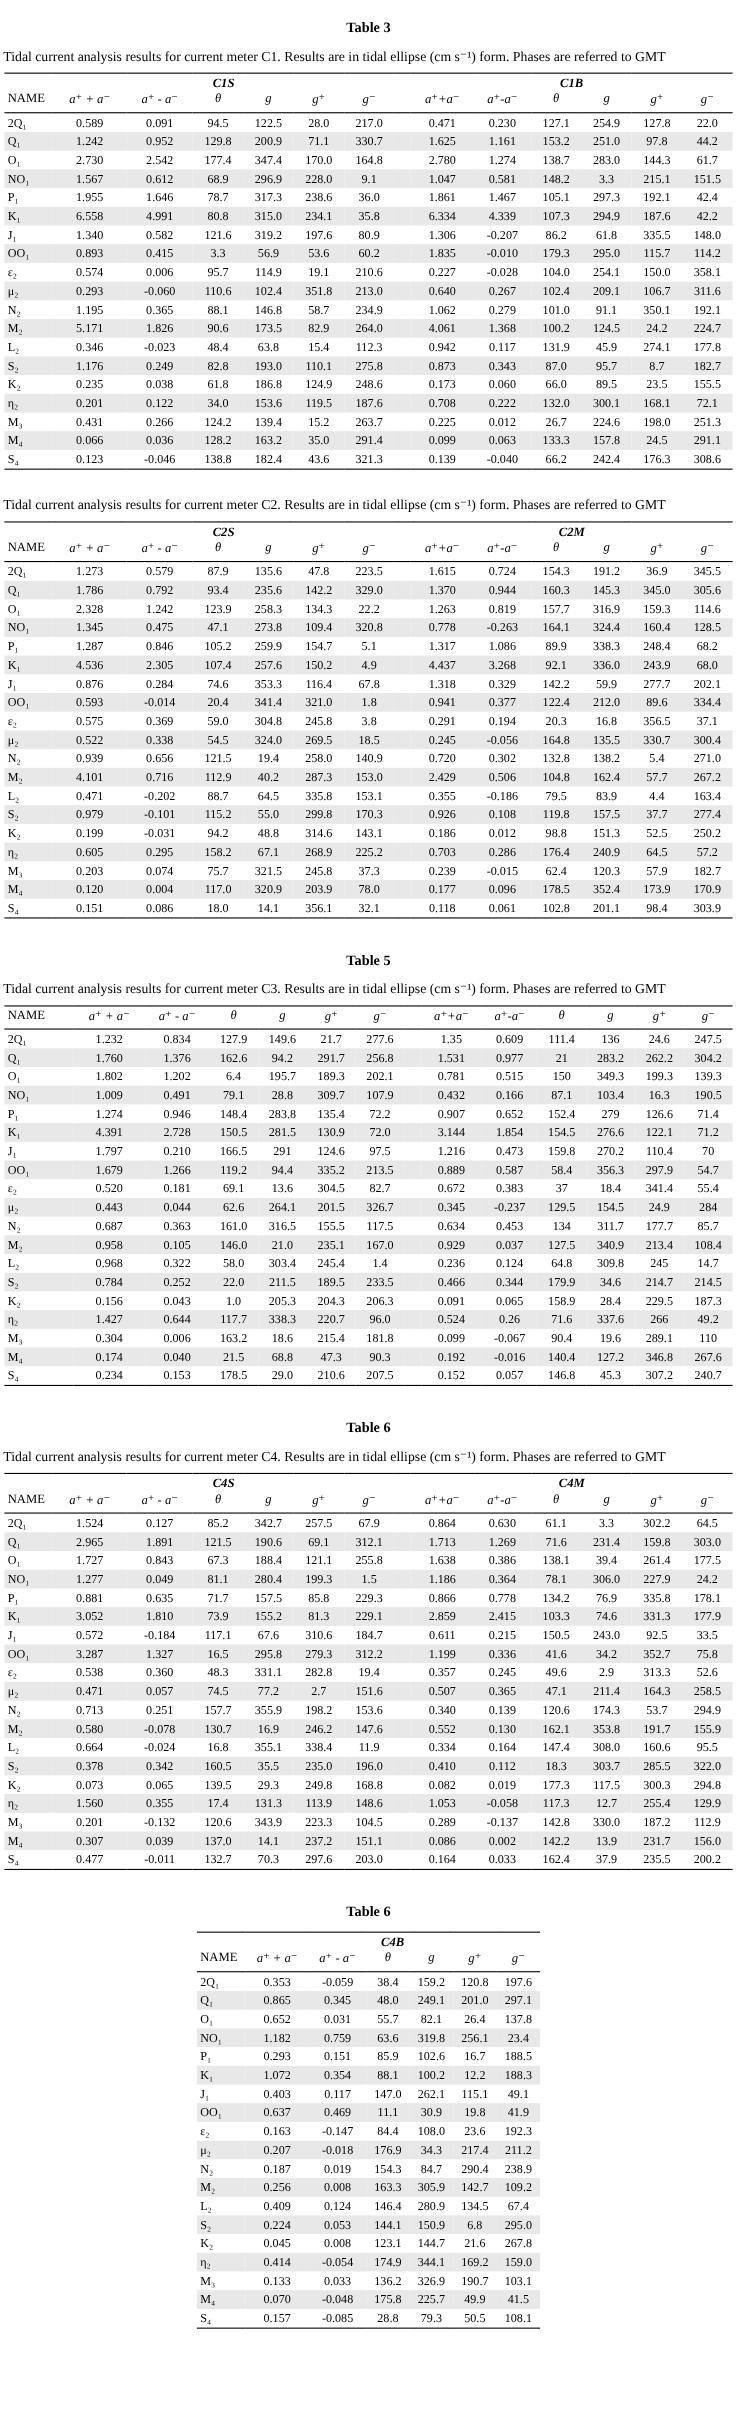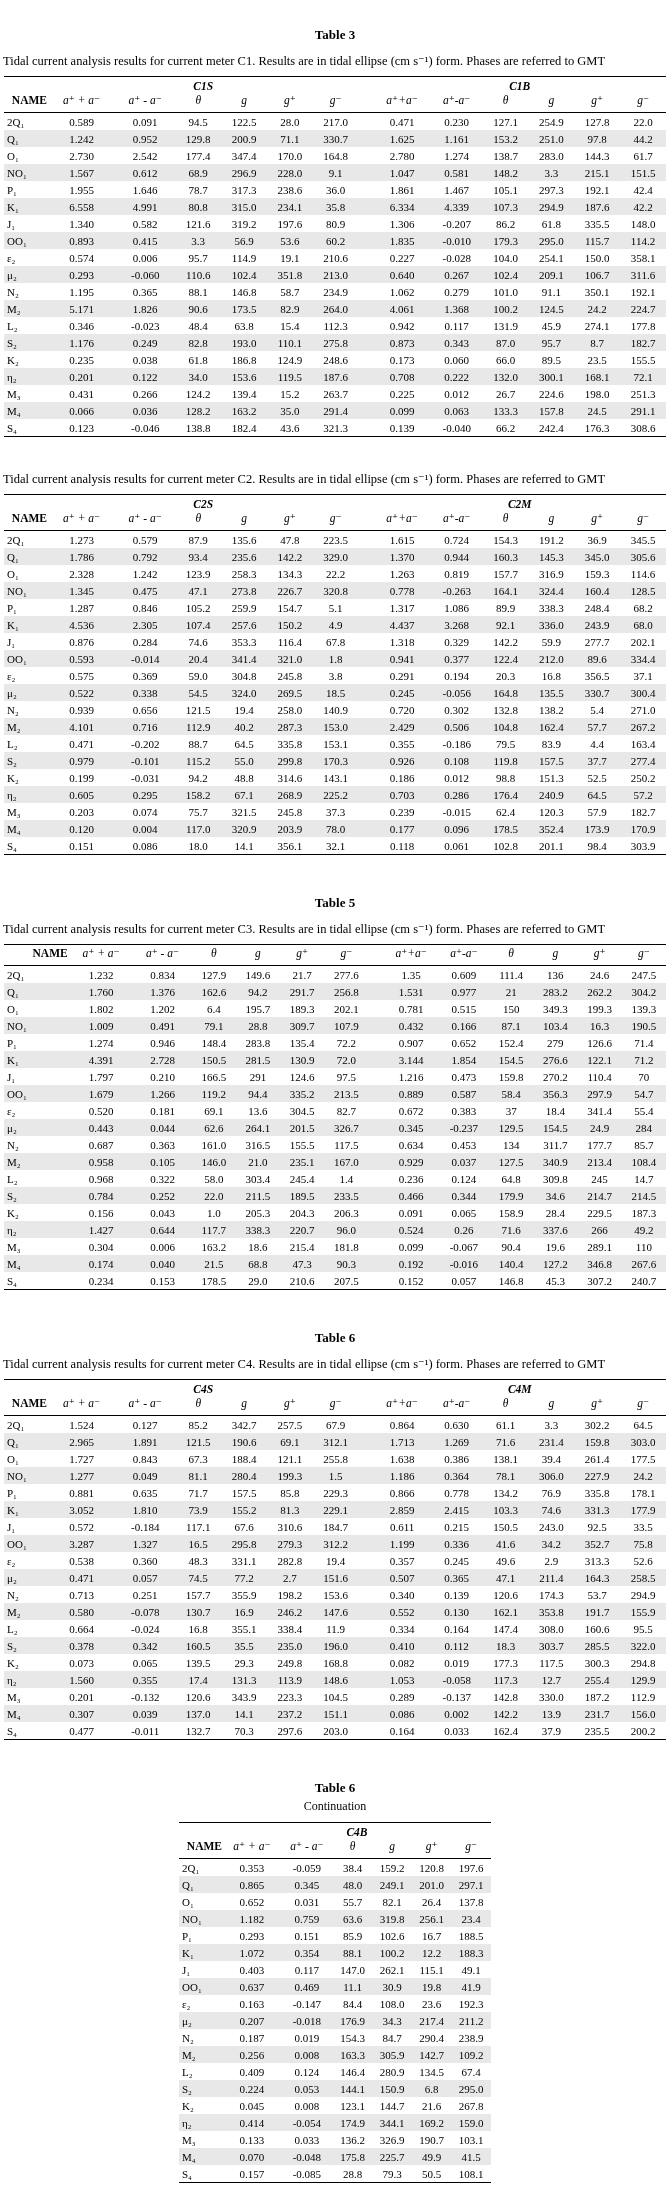--- a/index.html
+++ b/index.html
@@ -4,21 +4,21 @@
 <style>
   html, body {
     margin: 0;
     padding: 0;
     background: #ffffff;
     width: 670px;
     color: #000000;
     font-family: "Liberation Serif", "DejaVu Serif", serif;
   }
   .page { width: 670px; }
-  .table-block { padding-top: 21px; margin-bottom: 13px; }
+  .table-block { padding-top: 11px; margin-bottom: 13px; }
   .tbl-title {
     text-align: center;
     font-weight: bold;
     font-size: 13px;
     margin: 6px 0 10px 0;
   }
   .tbl-subtitle {
     text-align: center;
     font-size: 12px;
     margin: -7px 0 8px 0;
@@ -47,22 +47,22 @@
   thead tr.cols-row th {
     font-style: italic;
     font-weight: normal;
     font-size: 11.5px;
     text-align: center;
     padding: 1px 1px 5px 1px;
     border-bottom: 1.5px solid #000;
   }
   thead tr.cols-row th.name-h {
     font-style: normal;
-    font-weight: bold;
-    text-align: right;
+    font-weight: normal;
+    text-align: left;
     padding-left: 3px;
   }
   th.spacer, td.spacer { width: 13px; padding: 0; }
   tbody td {
     text-align: center;
     padding: 1.5px 1px;
     line-height: 14px;
     height: 14px;
   }
   tbody td.name-cell {
@@ -488,21 +488,21 @@
             <td>316.9</td>
             <td>159.3</td>
             <td>114.6</td>
           </tr>
           <tr>
             <td class="name-cell">NO₁</td>
             <td>1.345</td>
             <td>0.475</td>
             <td>47.1</td>
             <td>273.8</td>
-            <td>226.7</td>
+            <td>109.4</td>
             <td>320.8</td>
             <td class="spacer"></td>
             <td>0.778</td>
             <td>-0.263</td>
             <td>164.1</td>
             <td>324.4</td>
             <td>160.4</td>
             <td>128.5</td>
           </tr>
           <tr>
@@ -1412,21 +1412,20 @@
             <td>37.9</td>
             <td>235.5</td>
             <td>200.2</td>
           </tr>
         </tbody>
       </table>
   </section>
 
   <section class="table-block">
     <div class="tbl-title">Table 6</div>
-    <div class="tbl-subtitle">Continuation</div>
     <table class="data-table cont" data-table="4">
         <thead>
           <tr class="grp-row">
             <th class="corner"></th>
             <th class="grp" colspan="6">C4B</th>
           </tr>
           <tr class="cols-row">
             <th class="name-h">NAME</th>
             <th>a⁺ + a⁻</th>
             <th>a⁺ - a⁻</th>

